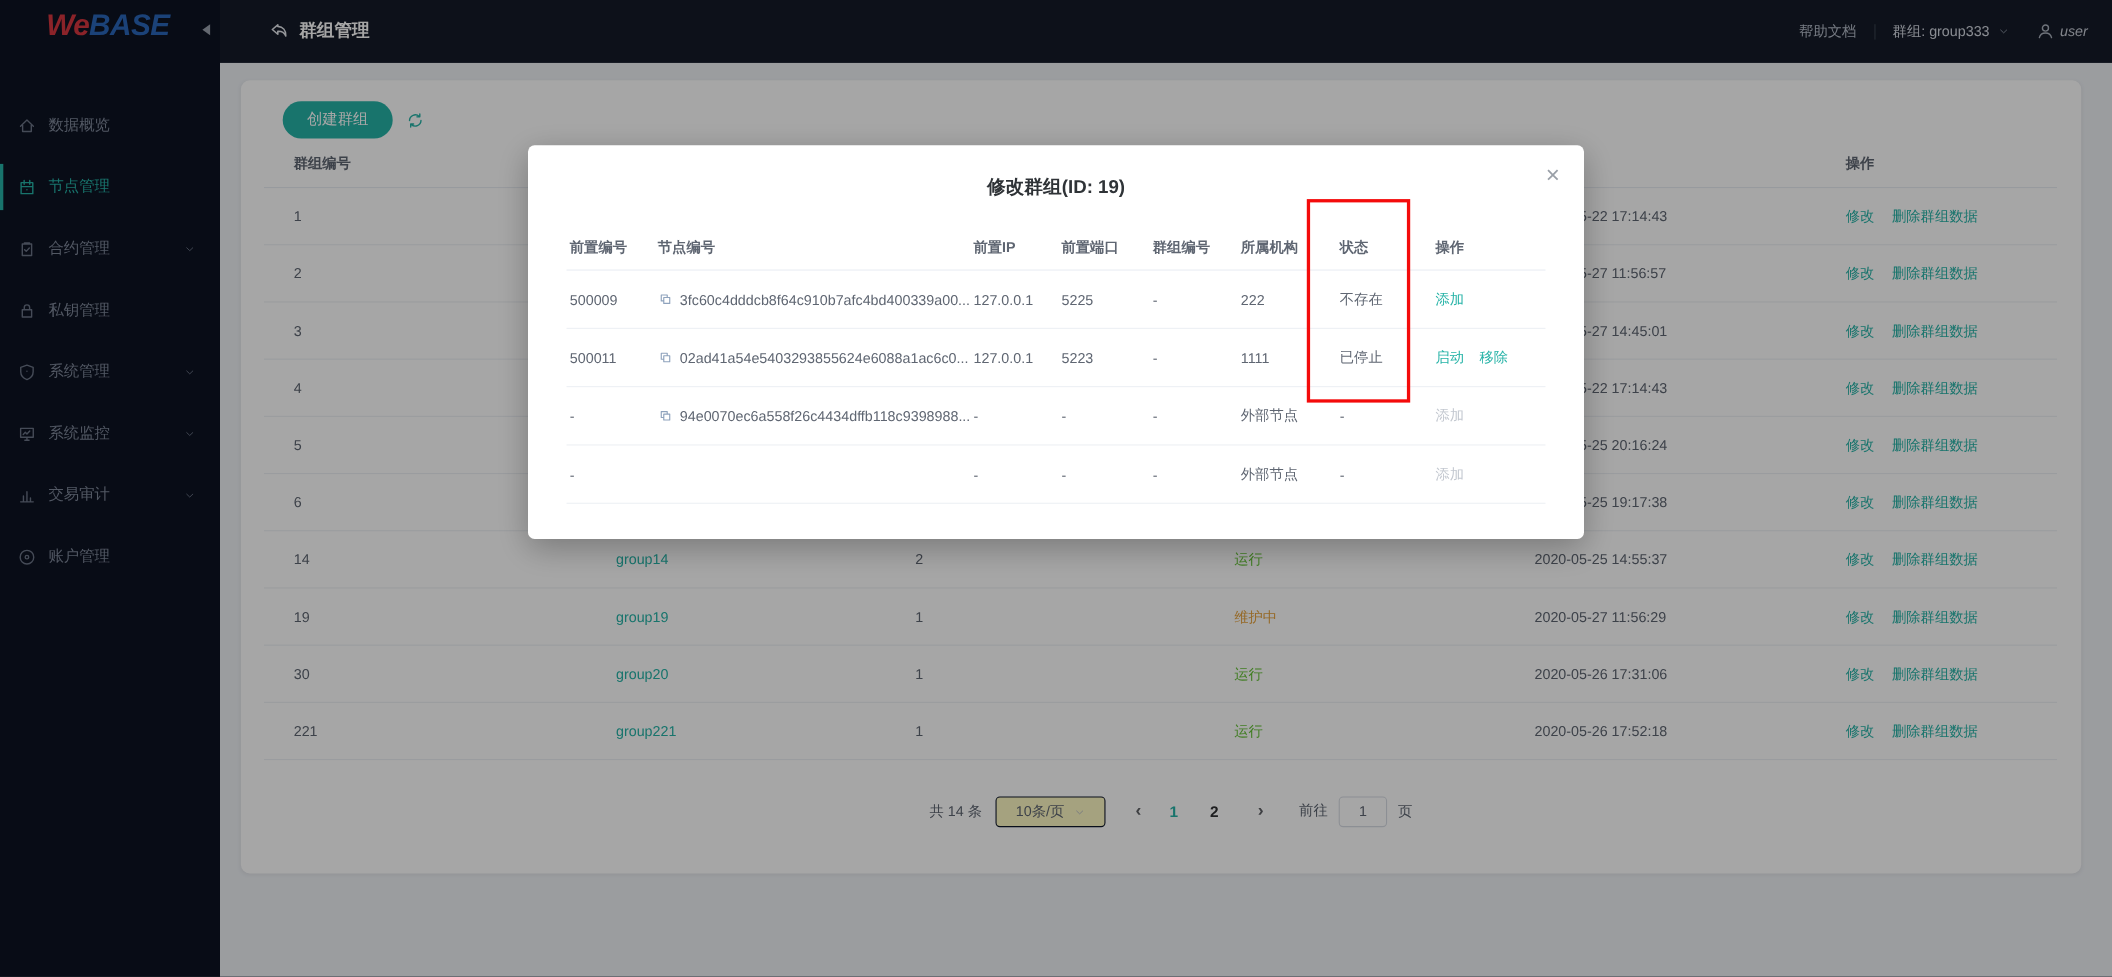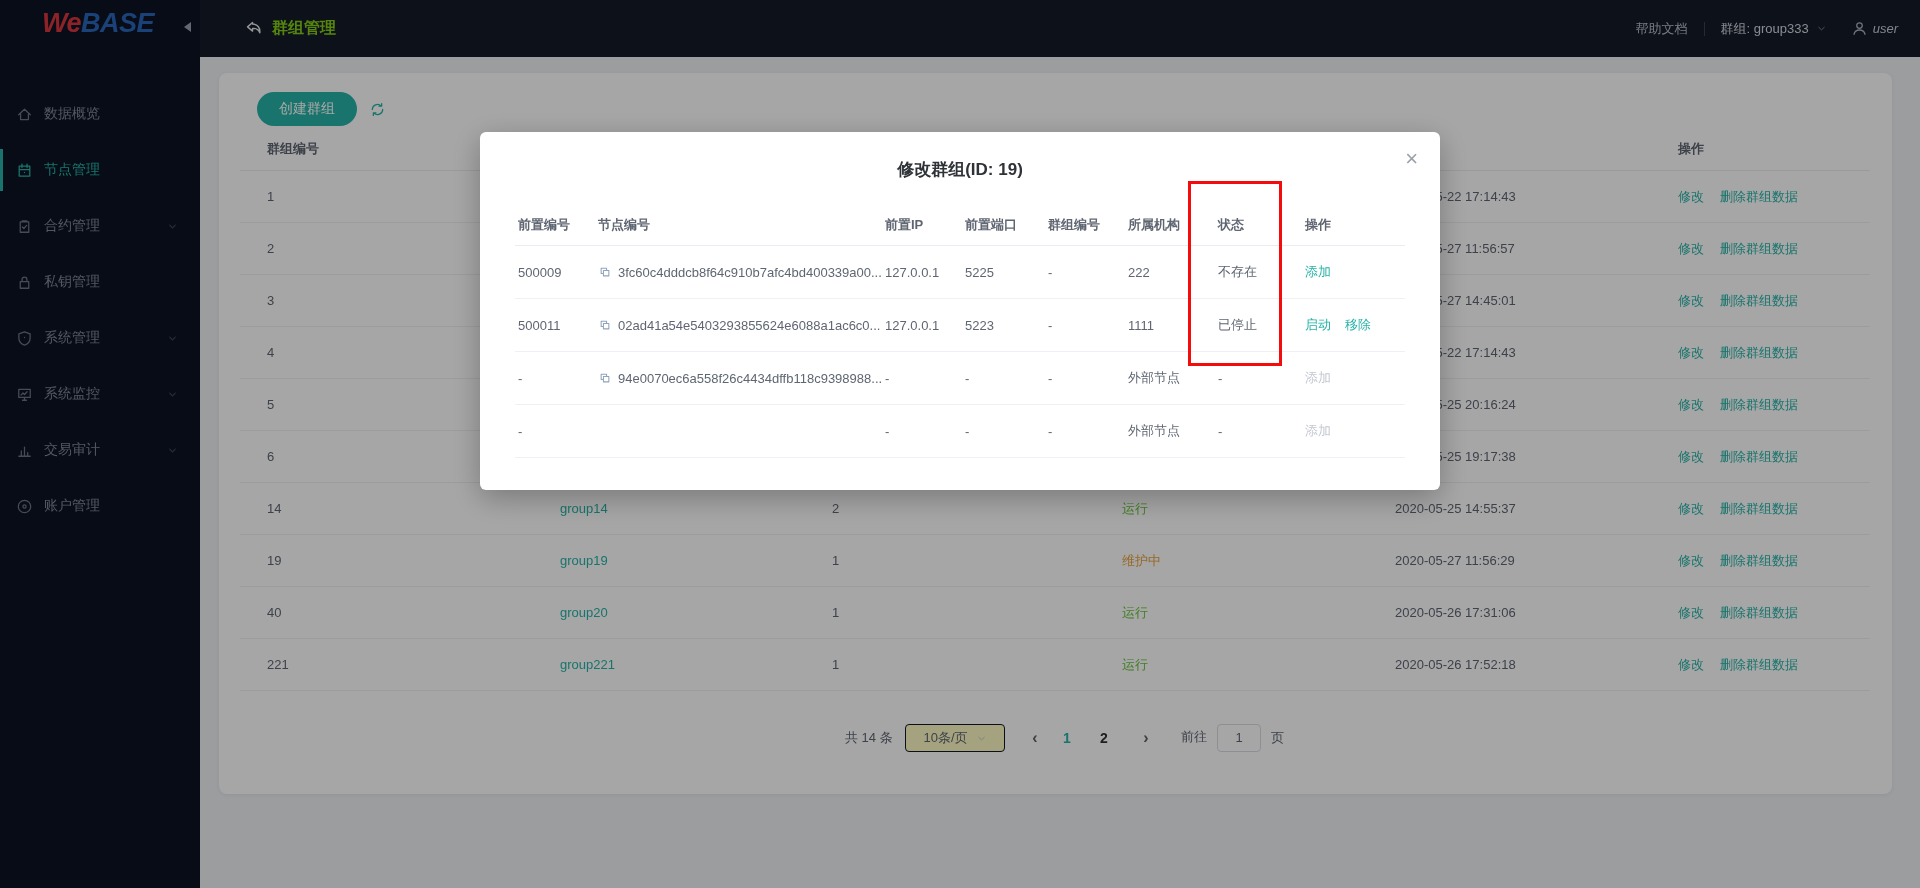--- a/index.html
+++ b/index.html
@@ -21,21 +21,21 @@
   .nav{position:absolute;left:0;top:86px;right:0;}
   .nav-item{position:relative;height:56px;display:flex;align-items:center;padding-left:16px;color:#7e8799;font-size:14px;cursor:pointer;}
   .nav-item .nico{width:17px;height:17px;margin-right:11px;color:#6b7486;}
   .nav-item .chev{position:absolute;right:22px;width:11px;height:11px;color:#6b7486;}
   .nav-item.active{color:var(--accent);}
   .nav-item.active .nico{color:var(--accent);}
   .nav-item.active::before{content:"";position:absolute;left:0;top:7px;bottom:7px;width:3px;background:var(--accent);}
 
   
   .topbar{position:absolute;left:200px;top:0;right:0;height:57px;background:#151b28;z-index:10;}
-  .tb-title{position:absolute;left:44px;top:0;height:57px;display:flex;align-items:center;color:#84cc16;}
+  .tb-title{position:absolute;left:44px;top:0;height:57px;display:flex;align-items:center;color:#ffffff;}
   .tb-title .bico{width:19px;height:19px;color:#e3e6ec;margin-right:9px;}
   .tb-title .t{font-size:16px;font-weight:700;}
   .tb-right{position:absolute;right:22px;top:0;height:57px;display:flex;align-items:center;font-size:13px;}
   .tb-help{color:#b6bdca;cursor:pointer;}
   .tb-div{width:1px;height:14px;background:#39424f;margin:0 16px;}
   .tb-group{color:#d2d7e0;display:flex;align-items:center;cursor:pointer;}
   .tb-group .chev{width:11px;height:11px;margin-left:7px;color:#8a93a2;}
   .tb-user{display:flex;align-items:center;margin-left:24px;color:#c7ccd6;cursor:pointer;}
   .tb-user .uico{width:17px;height:17px;margin-right:5px;color:#aab1bd;}
   .tb-user .uname{font-style:italic;font-size:13px;}
@@ -262,21 +262,21 @@
           <a class="cell c-name glink">group19</a>
           <span class="cell c-nodes">1</span>
           <span class="cell c-status st-maintaining">维护中</span>
           <span class="cell c-time">2020-05-27 11:56:29</span>
           <span class="cell c-ops">
             <a class="oplink">修改</a>
             <a class="oplink">删除群组数据</a>
           </span>
         </div>
         <div class="g-row">
-          <span class="cell c-id">40</span>
+          <span class="cell c-id">30</span>
           <a class="cell c-name glink">group20</a>
           <span class="cell c-nodes">1</span>
           <span class="cell c-status st-running">运行</span>
           <span class="cell c-time">2020-05-26 17:31:06</span>
           <span class="cell c-ops">
             <a class="oplink">修改</a>
             <a class="oplink">删除群组数据</a>
           </span>
         </div>
         <div class="g-row">

